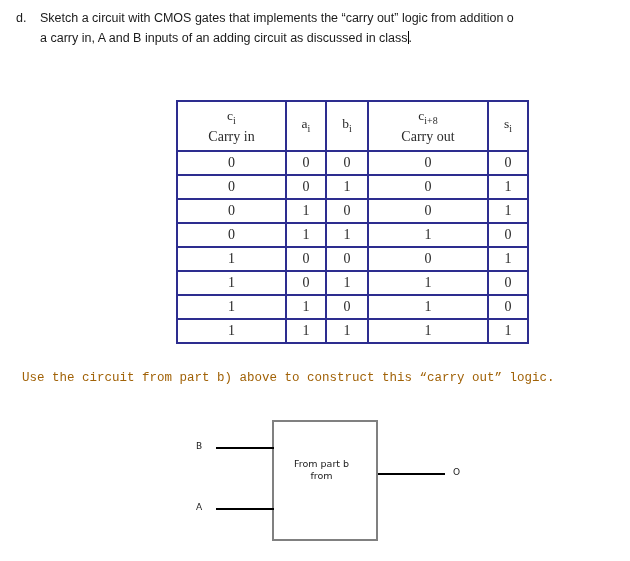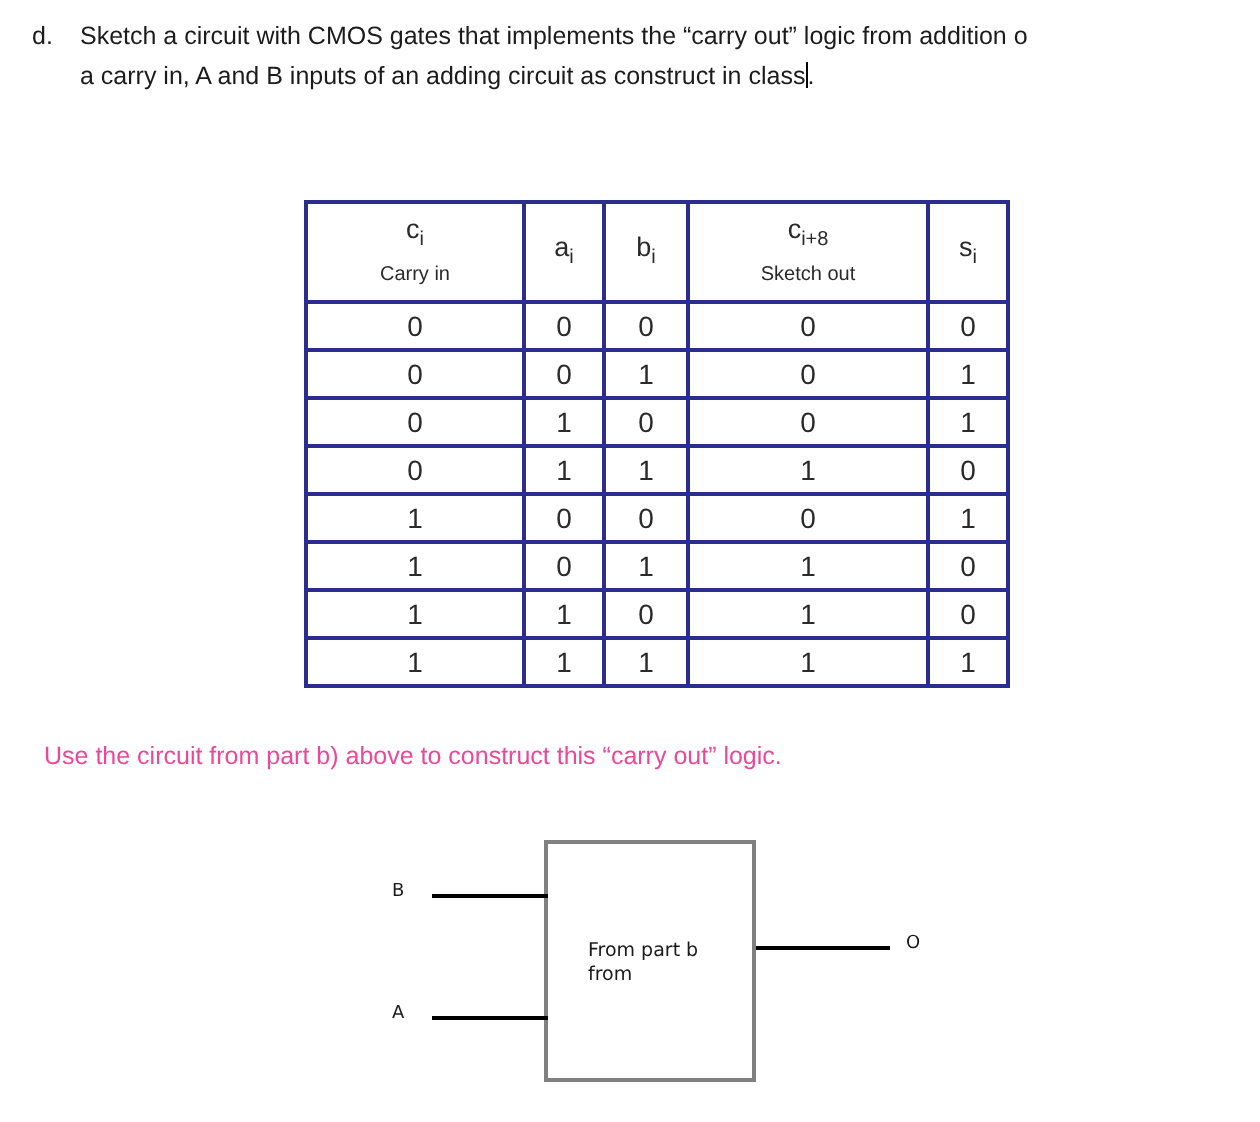--- a/index.html
+++ b/index.html
@@ -54,23 +54,24 @@
   }
 
   
   .truth-table-wrap {
     position: absolute;
     left: 152px;
     top: 100px;
   }
   table.truth-table {
     border-collapse: collapse;
-    font-family: Liberation Sans, sans-serif;
+    font-family: Liberation Serif, serif;
     color: #2a2a2a;
     background: #ffffff;
+    margin-left: 24px;
   }
   table.truth-table th,
   table.truth-table td {
     border: 2px solid #2d2d8f;
     text-align: center;
     font-weight: normal;
     font-size: 14px;
     padding: 0;
     background: #ffffff;
   }
@@ -83,31 +84,32 @@
     height: 22px;
     line-height: 22px;
   }
   .col-ci     { width: 107px; }
   .col-ai     { width: 38px; }
   .col-bi     { width: 40px; }
   .col-cout   { width: 118px; }
   .col-si     { width: 38px; }
   .hdr-sym   { display: block; font-size: 13.5px; }
   .hdr-sym sub { font-size: 10px; }
-  .hdr-name  { display: block; font-size: 10px; }
+  .hdr-name  { display: block; font-size: 14px; }
 
   
   .instruction {
     position: absolute;
     left: 22px;
     top: 368px;
     font-size: 12.5px;
     line-height: 20px;
-    color: #ec4899;
+    color: #a16207;
     white-space: nowrap;
+    font-family: Liberation Mono, monospace;
   }
 
   
   .circuit {
     position: absolute;
     left: 0;
     top: 0;
     width: 630px;
     height: 561px;
     pointer-events: none;
@@ -118,25 +120,26 @@
     top: 420px;
     width: 106px;
     height: 121px;
     border: 2px solid #808080;
     background: #ffffff;
     box-sizing: border-box;
   }
   .box-caption {
     position: absolute;
     left: 294px;
-    top: 470px;
+    top: 458px;
     font-size: 9.5px;
     line-height: 12px;
     color: #1b1b1b;
     font-family: "DejaVu Sans", sans-serif;
+    text-align: center;
   }
   .wire {
     position: absolute;
     height: 0;
     border-top: 2px solid #000000;
   }
   .wire-b   { left: 216px; top: 447px; width: 58px; }
   .wire-a   { left: 216px; top: 508px; width: 58px; }
   .wire-out { left: 378px; top: 473px; width: 67px; }
   .pin-label {
@@ -149,41 +152,41 @@
   .pin-a   { left: 196px; top: 502px; }
   .pin-out { left: 453px; top: 467px; }
 </style>
 </head>
 <body>
 
 <div class="question-block">
   <div class="question-marker">d.</div>
   <div class="question-lines">
     <div class="question-line">Sketch a circuit with CMOS gates that implements the “carry out” logic from addition o</div>
-    <div class="question-line"><span>a carry in, A and B inputs of an adding circuit as construct in class</span><span class="caret"></span>.</div>
+    <div class="question-line"><span>a carry in, A and B inputs of an adding circuit as discussed in class</span><span class="caret"></span>.</div>
   </div>
 </div>
 
 <div class="truth-table-wrap">
   <table class="truth-table">
     <thead>
       <tr>
         <th class="col-ci">
           <span class="hdr-sym">c<sub>i</sub></span>
           <span class="hdr-name">Carry in</span>
         </th>
         <th class="col-ai">
           <span class="hdr-sym">a<sub>i</sub></span>
         </th>
         <th class="col-bi">
           <span class="hdr-sym">b<sub>i</sub></span>
         </th>
         <th class="col-cout">
           <span class="hdr-sym">c<sub>i+8</sub></span>
-          <span class="hdr-name">Sketch out</span>
+          <span class="hdr-name">Carry out</span>
         </th>
         <th class="col-si">
           <span class="hdr-sym">s<sub>i</sub></span>
         </th>
       </tr>
     </thead>
     <tbody id="tt-body">
         <tr>
           <td class="col-ci">0</td>
           <td class="col-ai">0</td>

